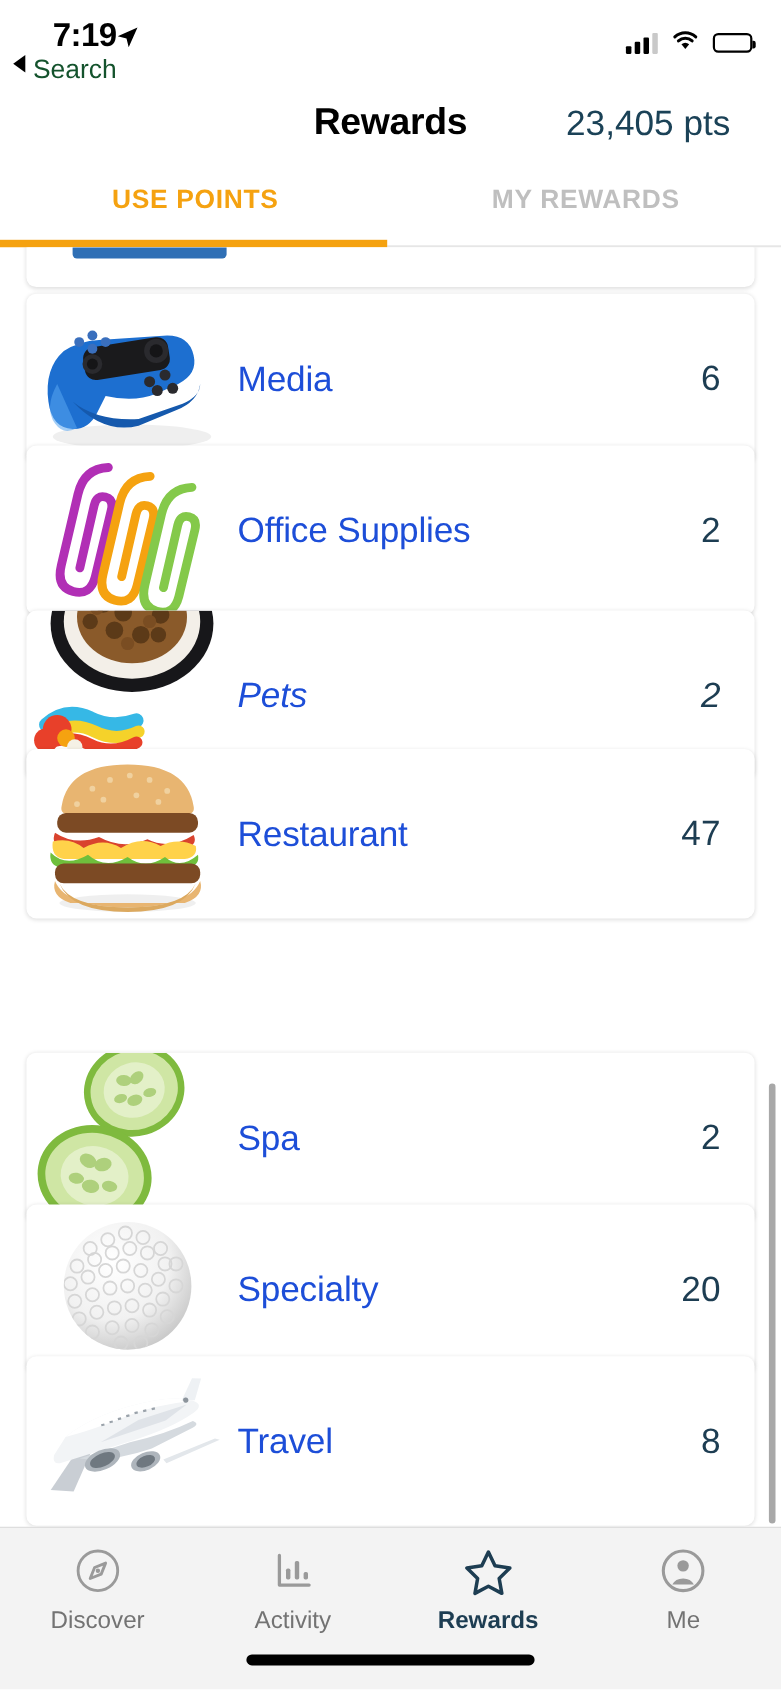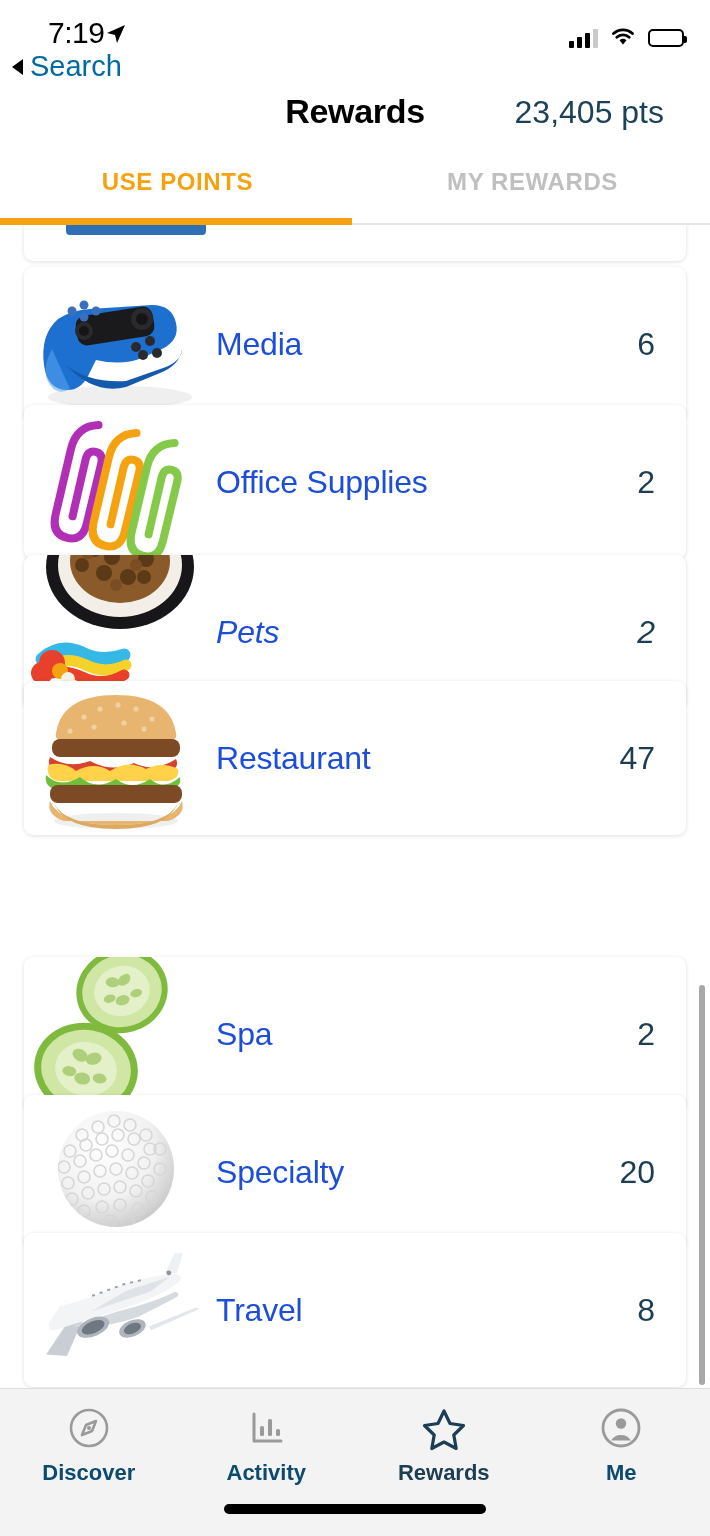--- a/index.html
+++ b/index.html
@@ -10,21 +10,21 @@
     overflow:hidden;
   }
   .phone { position:relative; width:710px; height:1536px; background:#fff; }
 
   
   .statusbar {
     position:absolute; top:0; left:0; width:710px; height:66px;
   }
   .sb-time {
     position:absolute; left:48px; top:16px;
-    font-size:30px; font-weight:normal; color:#000;
+    font-size:30px; font-weight:bold; color:#000;
     letter-spacing:-0.5px;
   }
   .sb-loc { position:absolute; left:104px; top:22px; }
   .sb-right {
     position:absolute; right:26px; top:26px;
     display:flex; align-items:center; gap:12px;
   }
   .bars { display:flex; align-items:flex-end; gap:3px; height:20px; }
   .bars i { display:block; width:5px; background:#000; border-radius:1px; }
   .bars i:nth-child(1){ height:7px; }
@@ -37,22 +37,22 @@
   }
   .batt::after {
     content:""; position:absolute; right:-5px; top:5px;
     width:3px; height:7px; background:#000; border-radius:0 2px 2px 0;
   }
   .batt-fill { height:100%; background:#000; border-radius:2px; }
 
   
   .backlink {
     position:absolute; left:12px; top:50px;
-    display:flex; align-items:center; gap:7px;
-    font-size:29px; color:#0369a1; font-weight:400;
+    display:flex; gap:7px;
+    font-size:24px; color:#14532d; font-weight:400;
   }
   .backlink .tri {
     width:0; height:0;
     border-top:8px solid transparent;
     border-bottom:8px solid transparent;
     border-right:11px solid #000;
   }
 
   
   .navbar {
@@ -133,21 +133,21 @@
     background:#f3f3f3; border-top:1px solid #dcdcdc;
   }
   .tabbar-items { display:flex; width:100%; height:110px; }
   .tb-item {
     flex:1; display:flex; flex-direction:column;
     align-items:center; justify-content:flex-start;
     padding-top:16px; gap:9px;
   }
   .tb-icon { width:46px; height:46px; }
   .tb-label { font-size:22px; }
-  .tb-item.inactive .tb-label { color:#0c4a6e; font-weight:700; }
+  .tb-item.inactive .tb-label { color:#737373; font-weight:400; }
   .tb-item.active .tb-label { color:#1d3d52; font-weight:bold; }
   .home-indicator {
     position:absolute; bottom:22px; left:50%; transform:translateX(-50%);
     width:262px; height:10px; background:#000; border-radius:5px;
   }
 </style>
 </head>
 <body>
 
 <div class="phone">

